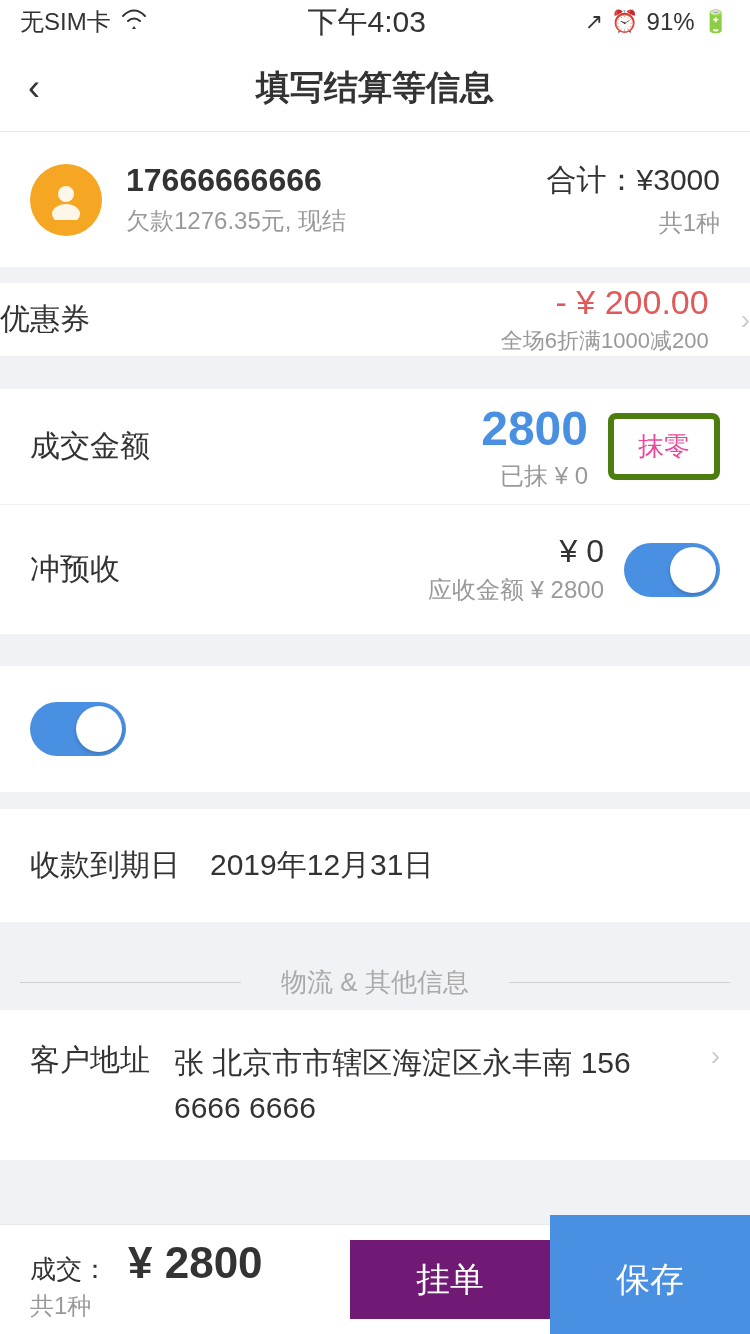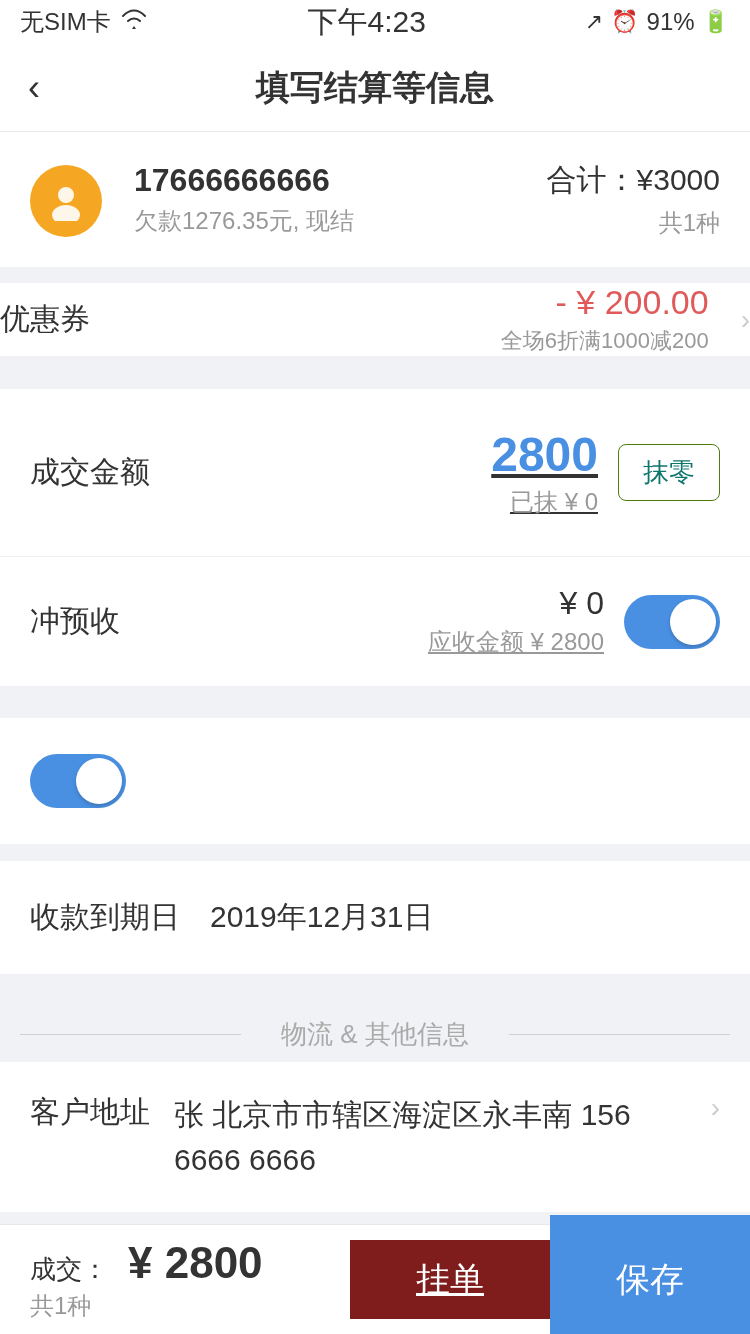--- a/index.html
+++ b/index.html
@@ -61,21 +61,21 @@
 
     
     .customer-card {
       background: #fff;
       padding: 28px 30px;
       display: flex;
       align-items: center;
       justify-content: space-between;
       margin-bottom: 16px;
     }
-    .customer-left { display: flex; align-items: flex-end; gap: 32px; }
+    .customer-left { display: flex; align-items: center; gap: 24px; }
     .avatar {
       width: 72px; height: 72px;
       background: #f5a623;
       border-radius: 50%;
       display: flex; align-items: center; justify-content: center;
       color: #fff;
       font-size: 32px;
     }
     .customer-info {}
     .customer-phone { font-size: 32px; font-weight: 600; color: #333; }
@@ -101,55 +101,55 @@
     .coupon-right { display: flex; align-items: center; gap: 32px; text-align: right; }
     .coupon-amount { font-size: 34px; color: #e05a5a; font-weight: 500; }
     .coupon-desc { font-size: 22px; color: #999; margin-top: 4px; }
     .chevron-right { color: #ccc; font-size: 28px; }
 
     
     .divider-section { height: 16px; background: #f0f2f5; }
 
     
     .deal-row {
-      padding: 38px 30px;
+      padding: 12px 30px;
       display: flex;
       align-items: center;
       justify-content: space-between;
       background: #fff;
       border-bottom: 1px solid #f0f0f0;
     }
     .deal-label { font-size: 30px; color: #333; }
     .deal-right { display: flex; align-items: center; gap: 20px; }
-    .deal-amount-wrap { text-align: right; text-decoration: underline; }
+    .deal-amount-wrap { text-align: right; }
     .deal-amount { font-size: 48px; font-weight: 600; color: #4a90e2; }
     .deal-erased { font-size: 24px; color: #999; margin-top: 4px; }
     .erase-btn {
-      border: 1px solid #4d7c0f;
+      border: 6px solid #4d7c0f;
       border-radius: 8px;
       padding: 10px 24px;
       font-size: 26px;
-      color: #0f766e;
+      color: #ec4899;
       background: #fff;
       cursor: pointer;
     }
 
     
     .prepay-row {
       padding: 28px 30px;
       display: flex;
       align-items: center;
       justify-content: space-between;
       background: #fff;
     }
     .prepay-label { font-size: 30px; color: #333; }
     .prepay-right { display: flex; align-items: center; gap: 20px; }
     .prepay-amount-wrap { text-align: right; }
     .prepay-amount { font-size: 32px; color: #333; }
-    .prepay-receivable { font-size: 24px; color: #999; margin-top: 4px; text-decoration: underline; }
+    .prepay-receivable { font-size: 24px; color: #999; margin-top: 4px; }
 
     
     .toggle {
       width: 96px; height: 54px;
       border-radius: 27px;
       background: #4a90e2;
       position: relative;
       cursor: pointer;
       flex-shrink: 0;
     }
@@ -220,25 +220,24 @@
       align-items: center;
       border-top: 1px solid #e8e8e8;
     }
     .bottom-summary {
       flex: 1;
       padding-left: 30px;
     }
     .bottom-count { font-size: 24px; color: #999; margin-top: 2px; }
     .btn-hang {
       width: 200px; height: 79px;
-      background: #7f1d1d;
+      background: #701a75;
       display: flex; align-items: center; justify-content: center;
       font-size: 34px; color: #fff; font-weight: 500;
       cursor: pointer;
-      text-decoration: underline;
     }
     .btn-save {
       width: 200px; height: 130px;
       background: #4a90e2;
       display: flex; align-items: center; justify-content: center;
       font-size: 34px; color: #fff; font-weight: 500;
       cursor: pointer;
     }
   </style>
 </head>
@@ -248,21 +247,21 @@
   <div class="status-left">
     <span>无SIM卡</span>
     <span>
       <svg width="30" height="22" viewBox="0 0 30 22" fill="none">
         <path d="M15 18l2 3h-4l2-3z" fill="#333"></path>
         <path d="M9 13c1.6-1.6 3.8-2.6 6-2.6s4.4 1 6 2.6" stroke="#333" stroke-width="2" fill="none" stroke-linecap="round"></path>
         <path d="M4 8C7.4 4.6 11.5 2.6 15 2.6s7.6 2 11 5.4" stroke="#333" stroke-width="2" fill="none" stroke-linecap="round"></path>
       </svg>
     </span>
   </div>
-  <div class="status-center">下午4:23</div>
+  <div class="status-center">下午4:03</div>
   <div class="status-right">
     <span style="font-size:22px;">↗</span>
     <span style="font-size:22px;">⏰</span>
     <span style="font-size:24px;">91%</span>
     <span style="font-size:22px;">🔋</span>
   </div>
 </div>
 
 <div class="nav-bar">
   <span class="nav-back">‹</span>

